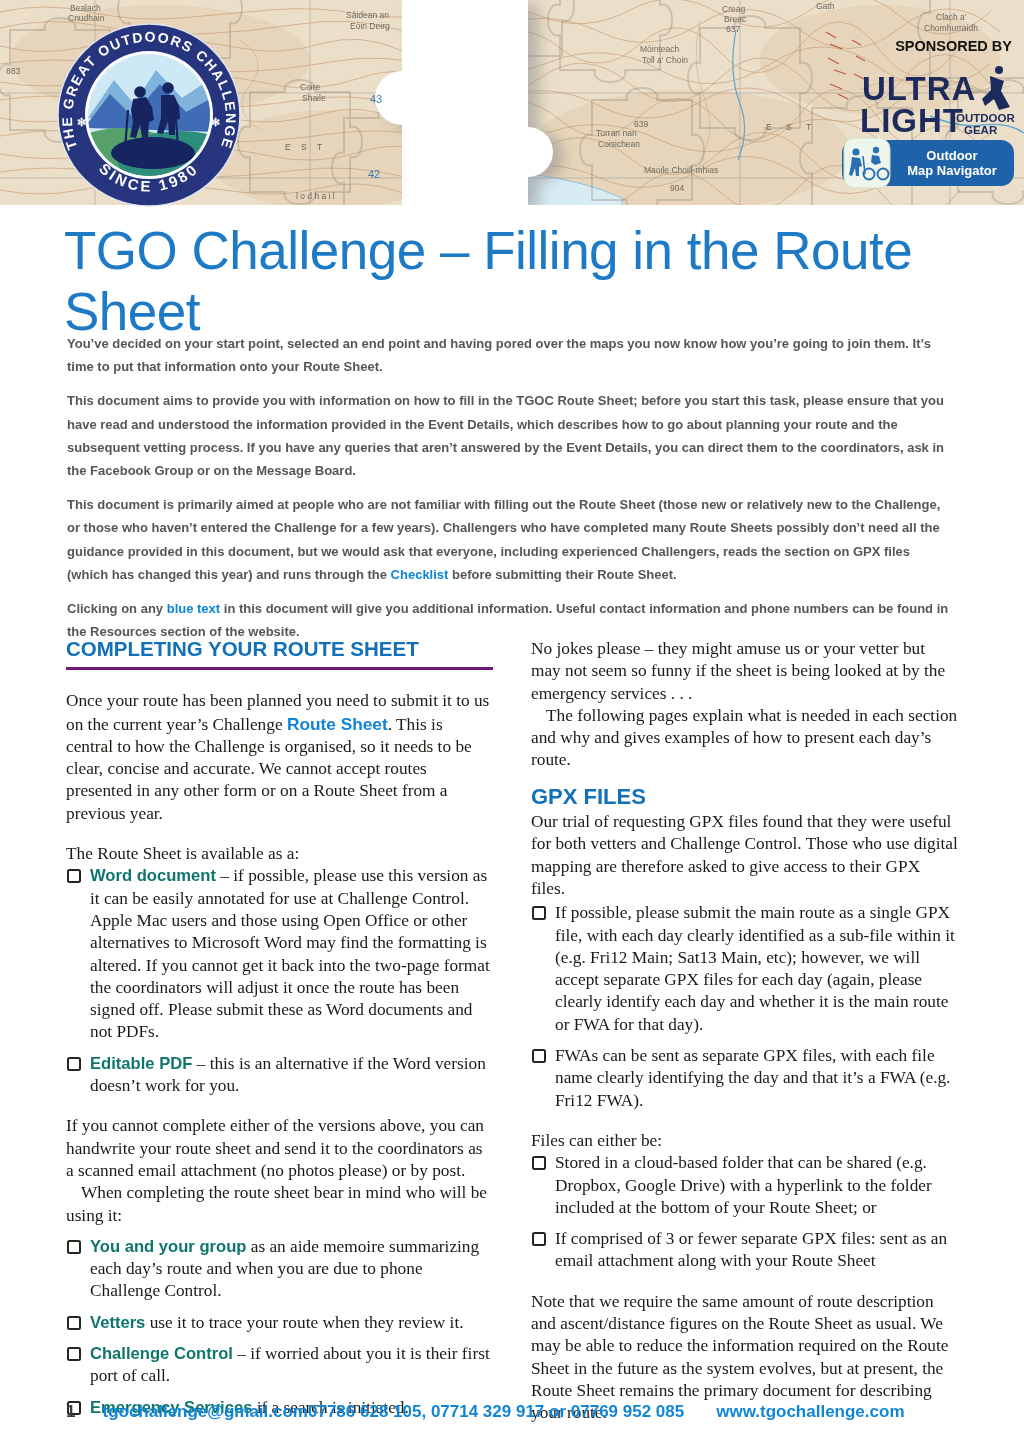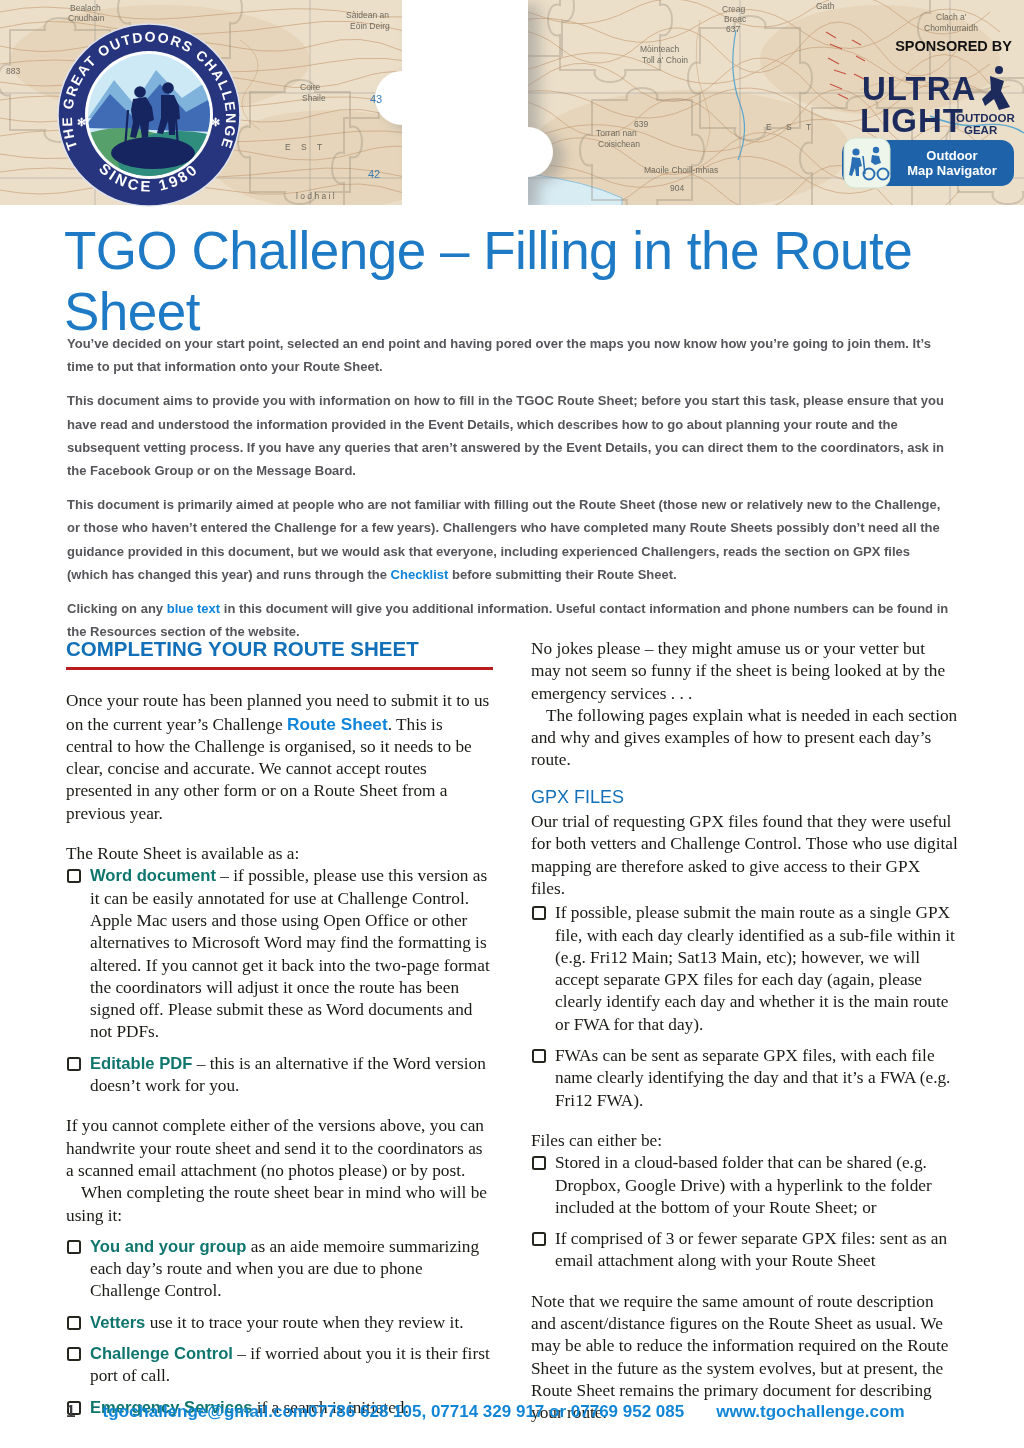--- a/index.html
+++ b/index.html
@@ -15,23 +15,23 @@
   .intro{position:absolute;left:67px;top:300px;width:884px;color:#55565a;
          font-size:13px;line-height:23.2px;font-weight:700;margin-top:32px;}
   .intro p{margin:0 0 11px 0;}
   .seg-link{color:#0e84da;font-family:"Liberation Sans",sans-serif;font-weight:700;cursor:pointer;}
   
   .col{position:absolute;top:638px;width:427px;font-family:"Liberation Serif",serif;
        font-size:17.3px;line-height:22.3px;color:#1b1b16;}
   .col-left{left:66px;}
   .col-right{left:531px;}
   .col h2{margin:0 0 20px 0;font-family:"Liberation Sans",sans-serif;font-size:20.5px;
-          color:#1270b8;border-bottom:3px solid #b91c1c;padding-bottom:7px;font-weight:700;}
-  .col h3{margin:14px 0 3px 0;font-family:"Liberation Sans",sans-serif;font-size:18px;
-          color:#1270b8;font-weight:400;}
+          color:#1270b8;border-bottom:3px solid #701a75;padding-bottom:7px;font-weight:700;}
+  .col h3{margin:14px 0 3px 0;font-family:"Liberation Sans",sans-serif;font-size:22px;
+          color:#1270b8;font-weight:700;}
   .col p{margin:0 0 10px 0;}
   .col p.gap{margin-top:18px;}
   .col p.tight{margin-bottom:0;}
   .col p.indent{text-indent:15px;margin-top:0;}
   ul.cklist{list-style:none;margin:0 0 4px 0;padding:0;}
   ul.cklist li{position:relative;padding-left:24px;margin:0 0 9px 0;}
   .cbx{position:absolute;left:1px;top:4px;width:10px;height:10px;border:2px solid #26261f;
        border-radius:2.5px;}
   .seg-lead{font-family:"Liberation Sans",sans-serif;font-weight:700;color:#0f766e;font-size:16.6px;}
   

